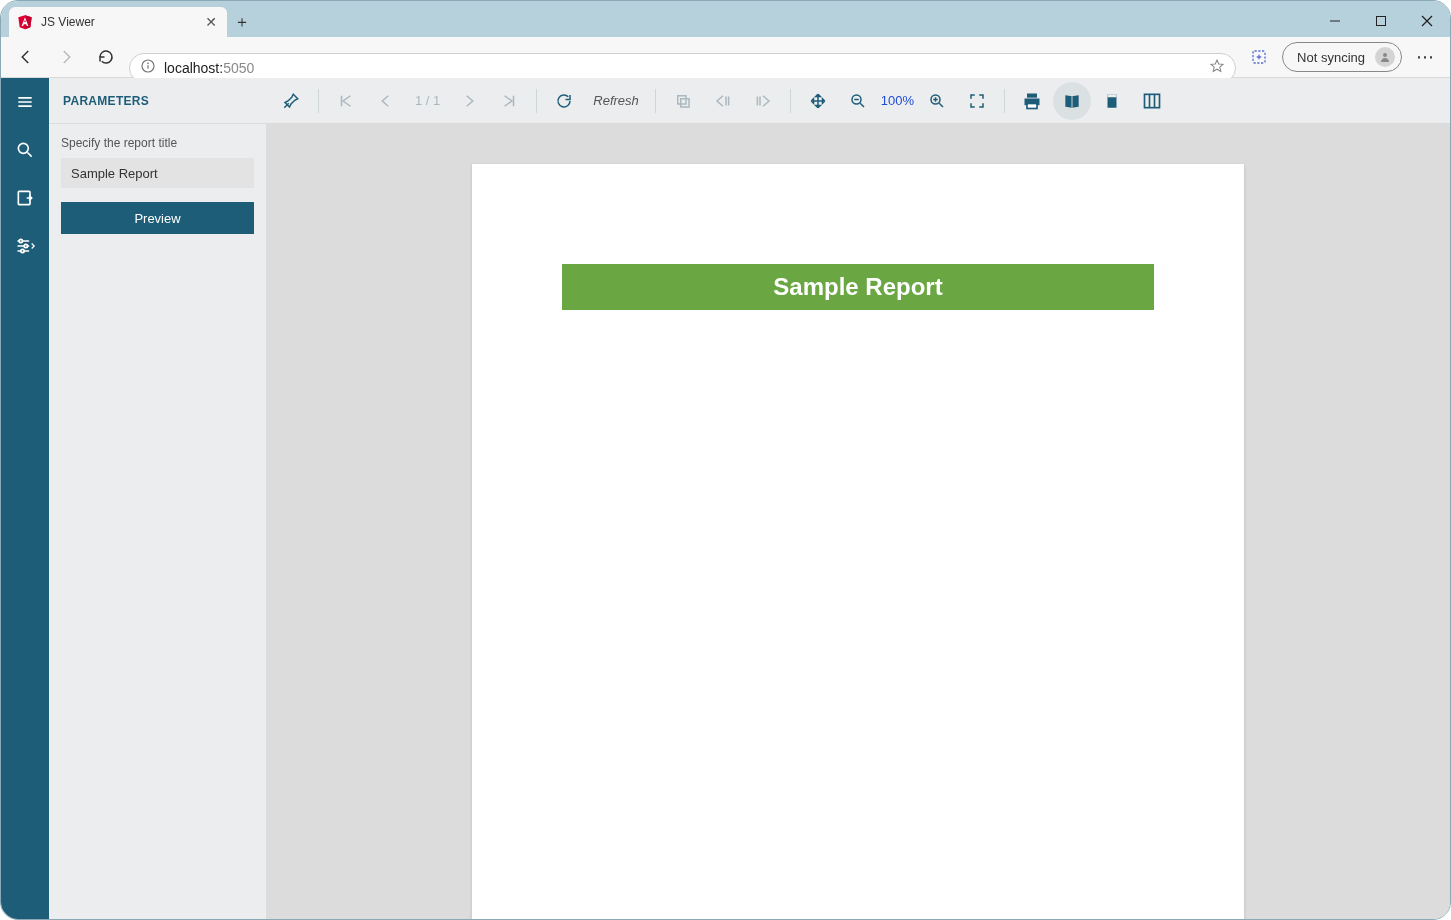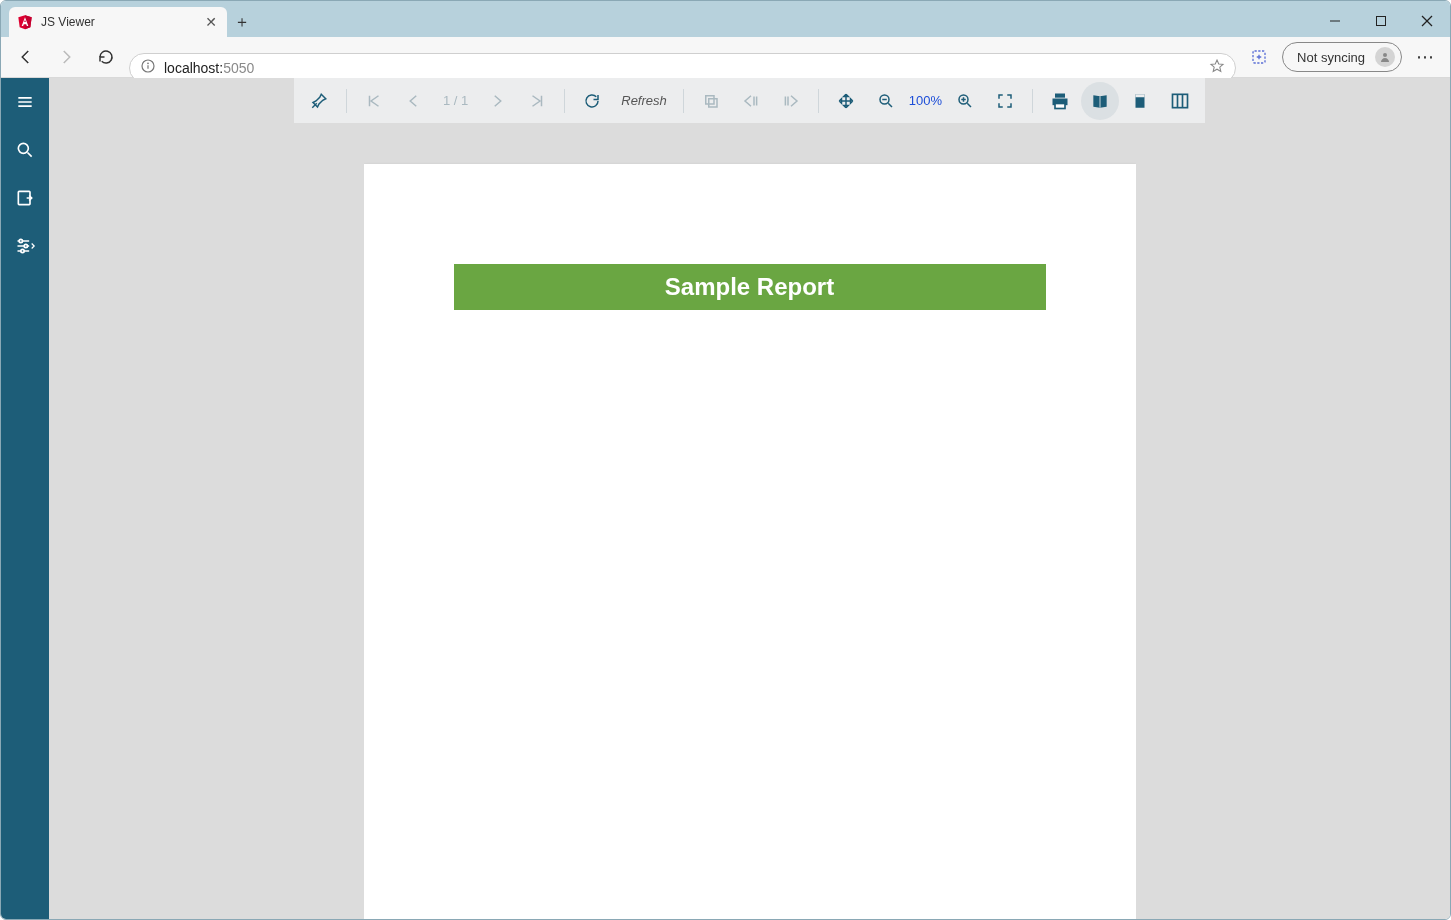--- a/index.html
+++ b/index.html
@@ -1,19 +1,19 @@
 <!DOCTYPE html>
 <html><head>
 <meta charset="utf-8">
 <style>
 * { box-sizing: border-box; margin: 0; padding: 0; }
 body { font-family: "Segoe UI", Arial, sans-serif; background: #fff; overflow: hidden; width: 1451px; height: 920px; }
 
 
-.browser-chrome { width: 1451px; height: 920px; display: flex; flex-direction: column; border: 1px solid #8aa8b5; border-radius: 6px; overflow: hidden; }
+.browser-chrome { width: 1451px; height: 920px; display: flex; flex-direction: column; border: 1px solid #8aa8b5; border-radius: 18px; overflow: hidden; }
 .title-bar { height: 36px; background: #b7d1dc; display: flex; align-items: flex-end; }
 .tab { display: flex; align-items: center; background: #f7f7f7; border-radius: 6px 6px 0 0; height: 30px; padding: 0 10px 0 8px; margin-left: 8px; width: 218px; gap: 8px; font-size: 12px; color: #333; }
 .tab-favicon { width: 16px; height: 16px; display: inline-flex; align-items: center; justify-content: center; }
 .tab-title { flex: 1; white-space: nowrap; overflow: hidden; }
 .tab-close { font-size: 14px; color: #555; cursor: pointer; }
 .new-tab { width: 30px; height: 30px; display: flex; align-items: center; justify-content: center; color: #333; font-size: 16px; cursor: pointer; }
 .window-controls { margin-left: auto; display: flex; }
 .win-btn { width: 46px; height: 32px; display: flex; align-items: center; justify-content: center; color: #333; cursor: pointer; }
 
 .addr-bar { height: 41px; background: #f7f7f7; display: flex; align-items: center; padding: 0 8px; gap: 6px; border-bottom: 1px solid #d9d9d9; }
@@ -35,21 +35,21 @@
 .side-btn { width: 48px; height: 48px; display: flex; align-items: center; justify-content: center; color: #fff; cursor: pointer; position: relative; }
 .side-btn svg, .toolbar-btn svg { display: block; }
 
 .params-panel { width: 217px; background: #ecedee; display: flex; flex-direction: column; }
 .params-header { height: 46px; display: flex; align-items: center; padding: 0 14px; font-size: 12px; font-weight: 600; color: #1d5d78; letter-spacing: 0.3px; border-bottom: 1px solid #dcdcdc; }
 .params-body { padding: 12px 12px; }
 .param-label { font-size: 12px; color: #555; margin-bottom: 8px; }
 .param-input { width: 100%; height: 30px; background: #e3e3e3; border: none; padding: 0 10px; font-size: 13px; color: #333; }
 .preview-btn { width: 100%; height: 32px; background: #1d5d78; color: #fff; border: none; font-size: 13px; margin-top: 14px; cursor: pointer; }
 
-.viewer { flex: 1; display: flex; flex-direction: column; overflow: hidden; align-items: center; }
+.viewer { flex: 1; display: flex; flex-direction: column; overflow: hidden; }
 .toolbar { height: 46px; background: #ecedee; display: flex; align-items: center; padding: 0 6px; gap: 2px; border-bottom: 1px solid #dcdcdc; }
 .toolbar-btn { width: 38px; height: 38px; display: flex; align-items: center; justify-content: center; cursor: pointer; color: #1d5d78; border-radius: 4px; }
 .toolbar-btn.disabled { color: #aab9c0; cursor: default; }
 .toolbar-btn.active { background: #dbe0e3; border-radius: 50%; }
 .toolbar-sep { width: 1px; height: 24px; background: #cfd6da; margin: 0 6px; }
 .toolbar-text { font-size: 13px; color: #aab9c0; padding: 0 8px; }
 .toolbar-link { font-size: 13px; color: #555; padding: 0 8px; cursor: pointer; font-style: italic; }
 .zoom-text { font-size: 13px; color: #1d4ed8; padding: 0 2px; }
 
 .canvas { flex: 1; background: #dcdcdc; overflow-y: scroll; display: flex; justify-content: center; padding: 40px 0; }
@@ -176,20 +176,30 @@
             <circle cx="7" cy="6" r="2" fill="#1d5d78"></circle>
             <line x1="3" y1="12" x2="17" y2="12"></line>
             <circle cx="13" cy="12" r="2" fill="#1d5d78"></circle>
             <line x1="3" y1="18" x2="17" y2="18"></line>
             <circle cx="9" cy="18" r="2" fill="#1d5d78"></circle>
             <polyline points="20 9 23 12 20 15" stroke-width="1.5"></polyline>
           </svg>
       </div>
     </div>
 
+    <div class="params-panel">
+      <div class="params-header">
+        <span>PARAMETERS</span>
+      </div>
+      <div class="params-body">
+        <div class="param-label">Specify the report title</div>
+        <input class="param-input" value="Sample Report" style="">
+        <button class="preview-btn">Preview</button>
+      </div>
+    </div>
 
     <div class="viewer">
       <div class="toolbar">
         <div class="toolbar-btn">
             <svg width="18" height="18" viewBox="0 0 24 24" fill="none" stroke="#1d5d78" stroke-width="2">
               <path d="M15 3l6 6-4 2-5 5-2 4-6-6 4-2 5-5z"></path>
               <line x1="9" y1="15" x2="3" y2="21"></line>
             </svg>
           </div>
         <div class="toolbar-sep"></div>

